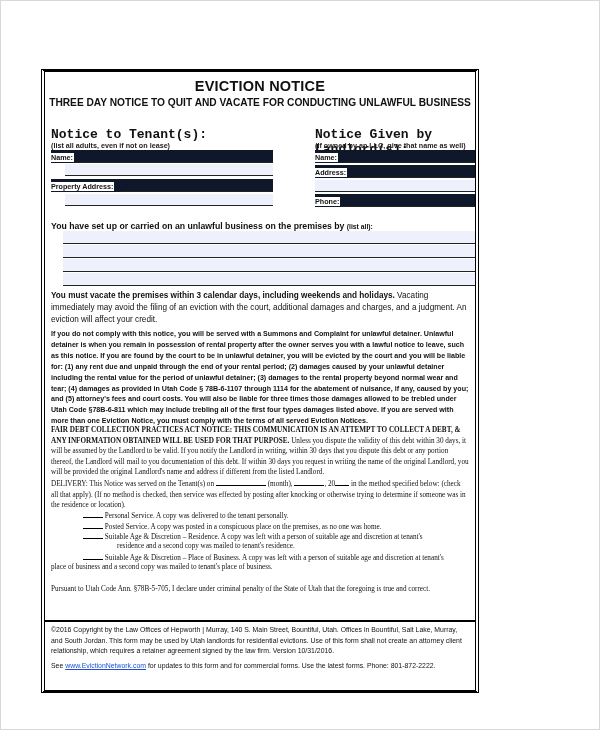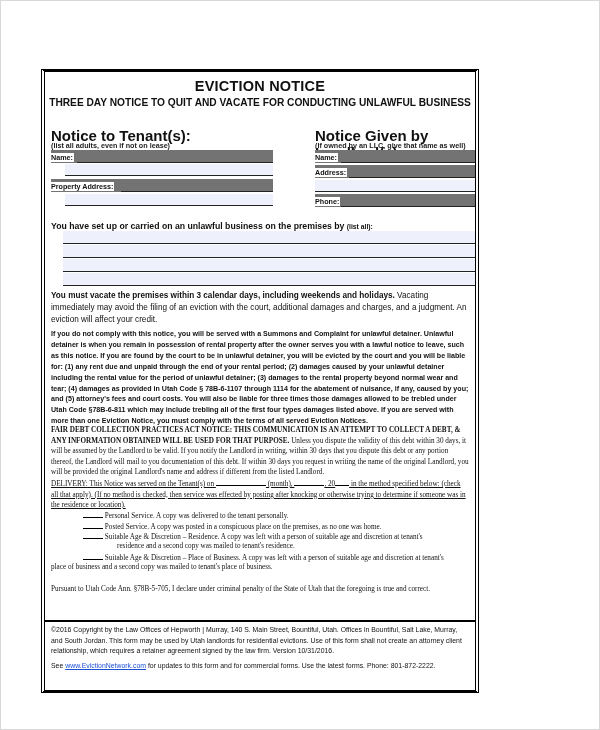--- a/index.html
+++ b/index.html
@@ -14,23 +14,23 @@
       border-top: 3px solid #000; border-bottom: 3px solid #000;
       border-left: 4px double #000; border-right: 4px double #000;
       outline: 1px solid #000; outline-offset: -1px;
     }
     .box { left: 41px; width: 438px; }
     .inner { position: absolute; left: 0; right: 0; top: 0; bottom: 0; }
 
     .title { position: absolute; left: 0; right: 0; top: 6px; text-align: center; font-weight: bold; font-size: 14.5px; letter-spacing: 0.2px; }
     .subtitle { position: absolute; left: 0; right: 0; top: 25px; text-align: center; font-weight: bold; font-size: 10.2px; }
 
-    .col-label { position: absolute; font-weight: bold; font-size: 15px; }
+    .col-label { position: absolute; font-weight: bold; font-size: 13px; font-family: Liberation Mono, monospace; }
     .col-hint { position: absolute; font-size: 7.2px; font-weight: bold; color: #222; }
-    .field-row { position: absolute; height: 13px; background: #737373; }
+    .field-row { position: absolute; height: 13px; background: #0f172a; }
     .field-row .lbl { position: absolute; left: 0; bottom: 1px; font-size: 7.2px; font-weight: bold; white-space: nowrap; background: #fff; padding-right: 1px; }
     .field-row .line { position: absolute; bottom: 0; right: 0; height: 1px; background: #222; }
     .fill-only { position: absolute; height: 12px; background: #eef0fb; border-bottom: 1px solid #222; }
 
     .para { position: absolute; left: 6px; right: 6px; font-size: 8.2px; line-height: 12px; }
     .para b { font-weight: bold; }
     .bold-para { position: absolute; left: 6px; right: 6px; font-size: 7.1px; line-height: 10.9px; font-weight: bold; }
     .serif { position: absolute; left: 6px; right: 6px; font-family: "Liberation Serif", serif; font-size: 7.2px; line-height: 10.5px; }
     .serif .caps { font-weight: bold; }
     .blank { display: inline-block; border-bottom: 1px solid #000; height: 8px; vertical-align: baseline; }
@@ -93,21 +93,21 @@
     <div class="para" style="top:200px;margin-top:18px;">
       <b>You must vacate the premises within 3 calendar days, including weekends and holidays.</b><span> Vacating immediately may avoid the filing of an eviction with the court, additional damages and charges, and a judgment.  An eviction will affect your credit.</span>
     </div>
 
     <div class="bold-para" style="top:257px;">If you do not comply with this notice, you will be served with a Summons and Complaint for unlawful detainer.  Unlawful detainer is when you remain in possession of rental property after the owner serves you with a lawful notice to leave, such as this notice. If you are found by the court to be in unlawful detainer, you will be evicted by the court and you will be liable for: (1) any rent due and unpaid through the end of your rental period; (2) damages caused by your unlawful detainer including the rental value for the period of unlawful detainer; (3) damages to the rental property beyond normal wear and tear; (4) damages as provided in Utah Code § 78B-6-1107 through 1114 for the abatement of nuisance, if any, caused by you; and (5) attorney's fees and court costs.  You will also be liable for three times those damages allowed to be trebled under Utah Code §78B-6-811 which may include trebling all of the first four types damages listed above.  If you are served with more than one Eviction Notice, you must comply with the terms of all served Eviction Notices.</div>
 
     <div class="serif" style="top:353px;">
       <span class="caps">FAIR DEBT COLLECTION PRACTICES ACT NOTICE: THIS COMMUNICATION IS AN ATTEMPT TO COLLECT A DEBT, &amp; ANY INFORMATION OBTAINED WILL BE USED FOR THAT PURPOSE.</span><span> Unless you dispute the validity of this debt within 30 days, it will be assumed by the Landlord to be valid. If you notify the Landlord in writing, within 30 days that you dispute this debt or any portion thereof, the Landlord will mail to you documentation of this debt. If within 30 days you request in writing the name of the original Landlord, you will be provided the original Landlord's name and address if different from the listed Landlord.</span>
     </div>
 
-    <div class="serif" style="top:406px;text-decoration:underline;">
+    <div class="serif" style="top:406px;">
       <span>DELIVERY:</span><span>  This Notice was served on the Tenant(s) on </span><span class="blank" style="width:50px;"></span><span> (month), </span><span class="blank" style="width:30px;"></span><span>, 20</span><span class="blank" style="width:14px;"></span><span> in the method specified below: (check all that apply).  (If no method is checked, then service was effected by posting after knocking or otherwise trying to determine if someone was in the residence or location).</span>
     </div>
 
     <div class="delivery-item" style="left:38px; top:438px;">
       <span class="blank" style="width:20px;"></span>
       <span>Personal Service. A copy was delivered to the tenant personally.</span>
     </div>
     <div class="delivery-item" style="left:38px; top:449px;">
       <span class="blank" style="width:20px;"></span>
       <span>Posted Service.  A copy was posted in a conspicuous place on the premises, as no one was home.</span>

